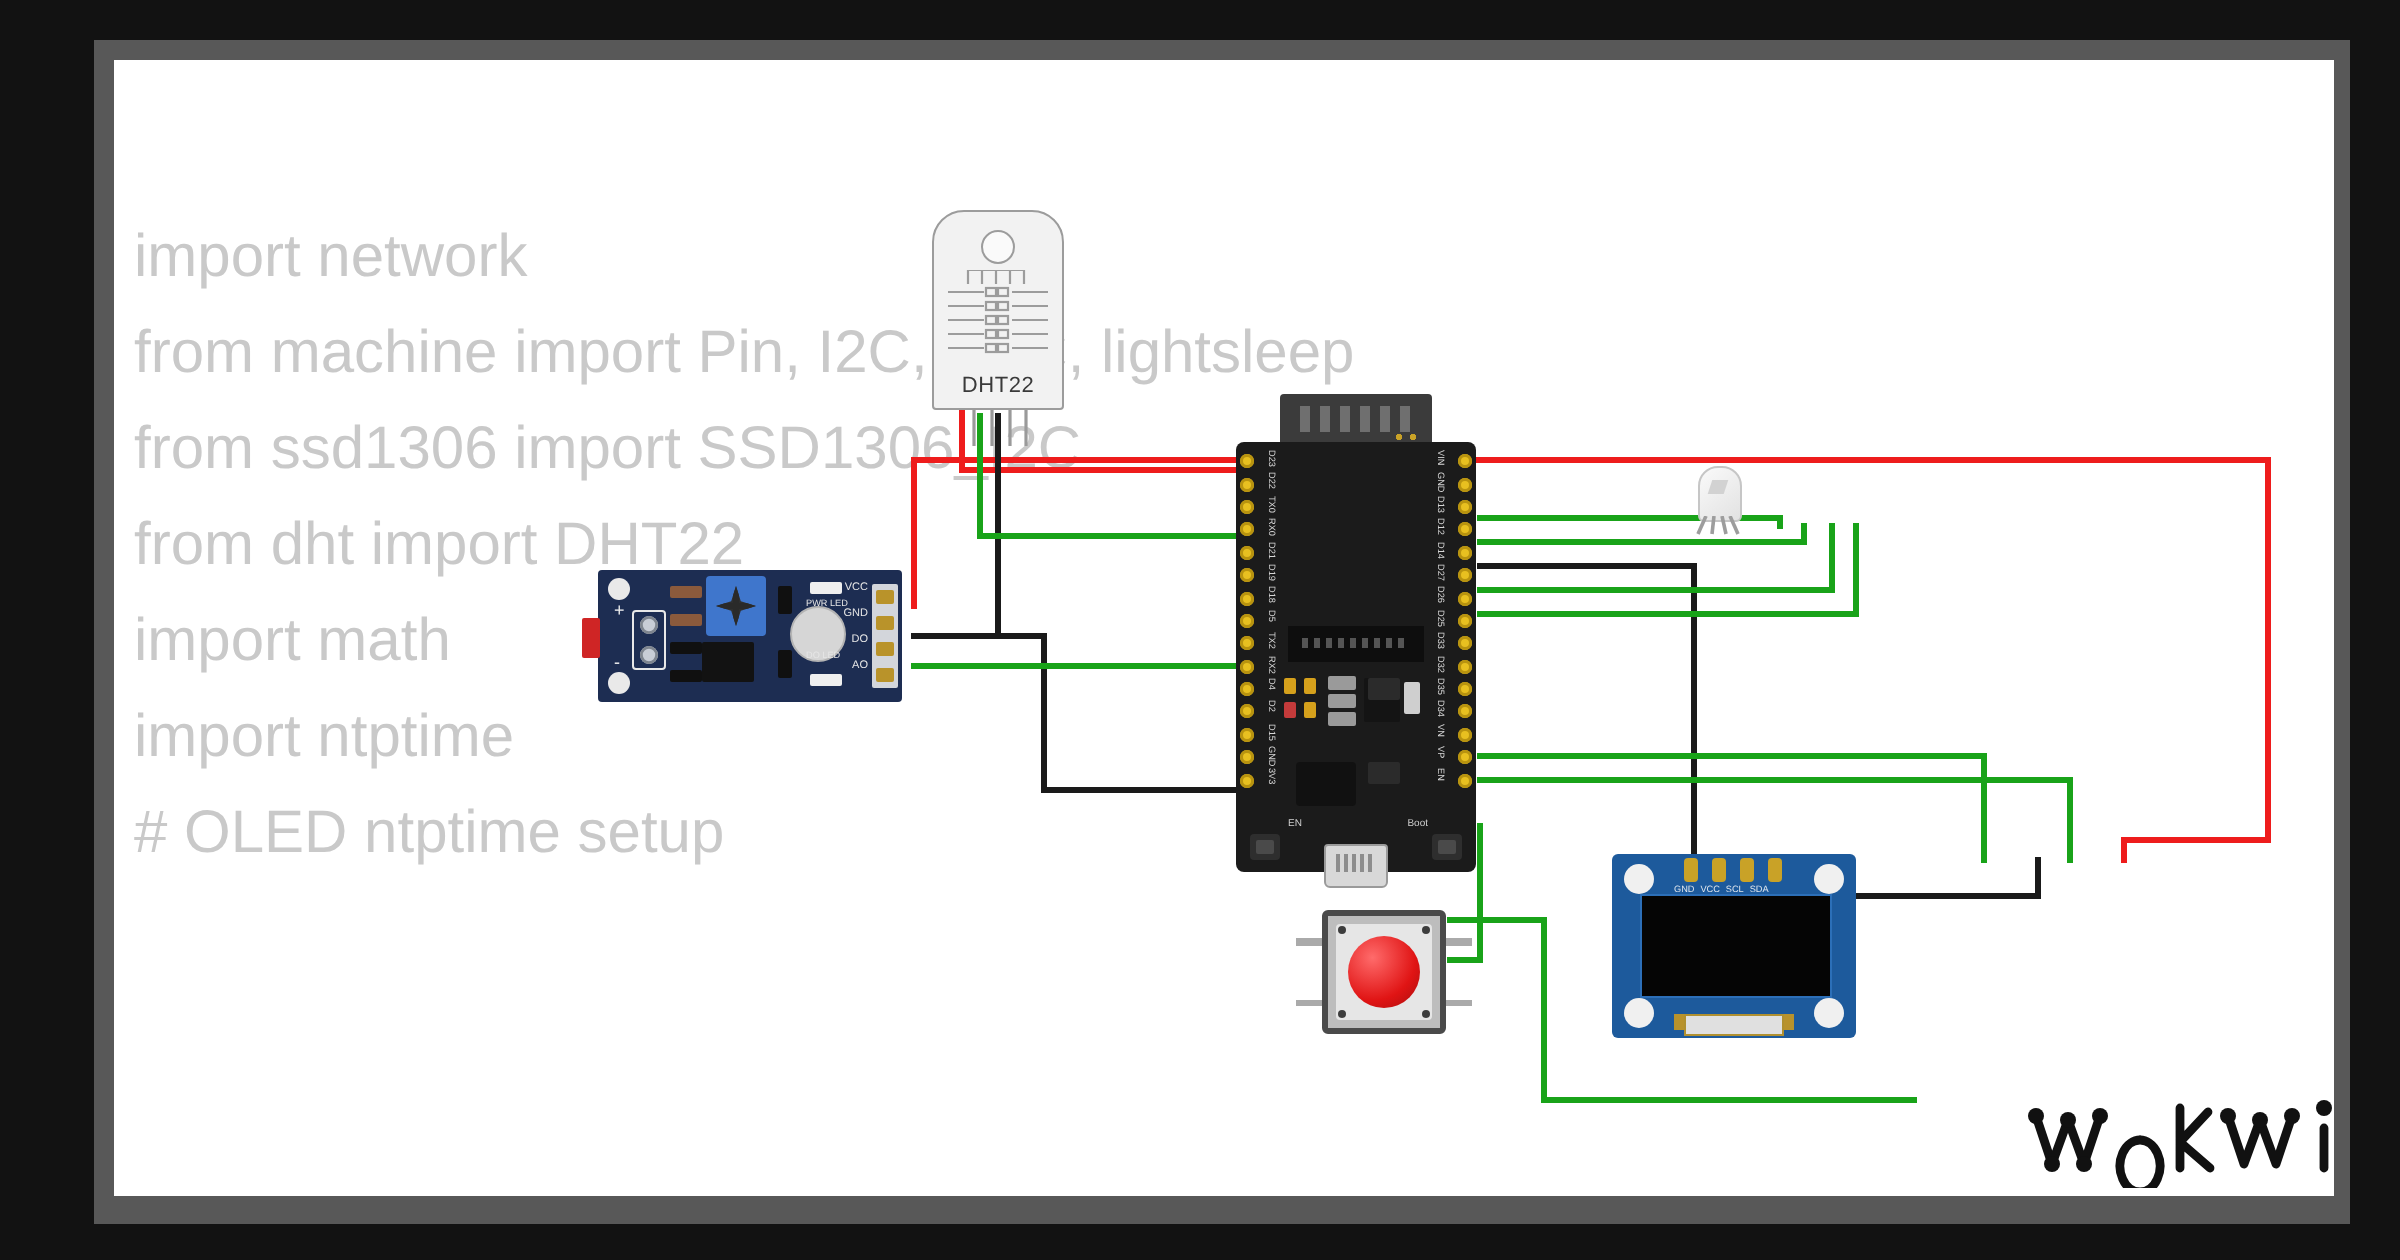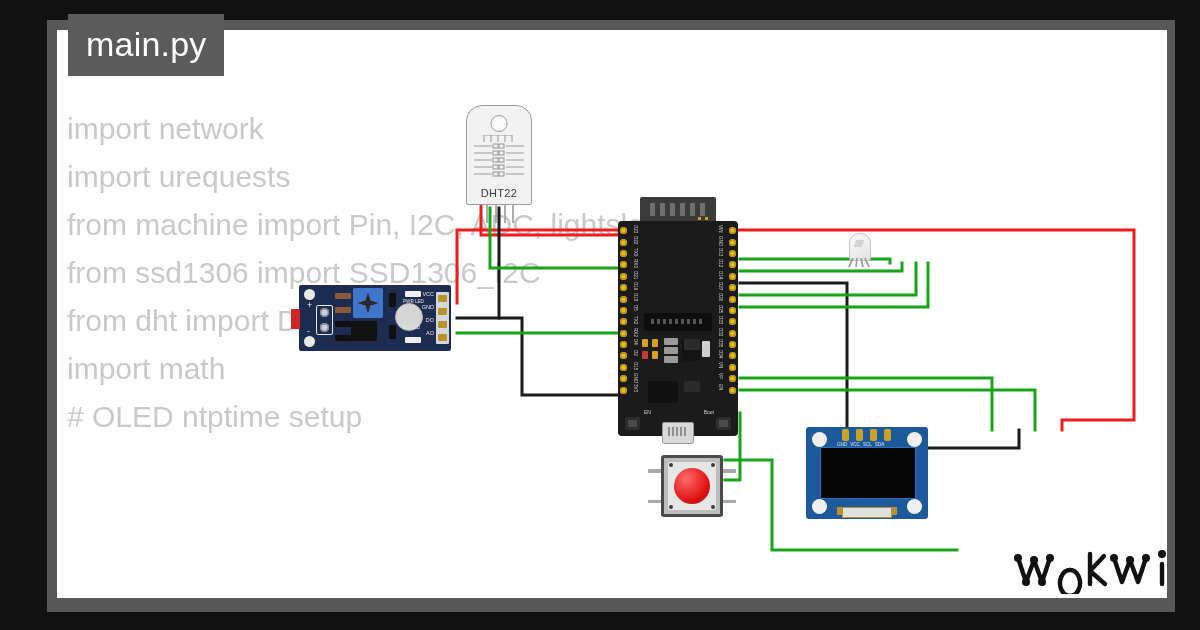--- a/index.html
+++ b/index.html
@@ -233,25 +233,25 @@
 <body>
 
 <div class="stage">
 
   <div class="shadow-slab"></div>
 
   <div class="canvas">
 
     <div class="code">
       <div class="ln">import network</div>
-      <div class="ln">import urequests</div>
       <div class="ln">from machine import Pin, I2C, ADC, lightsleep</div>
       <div class="ln">from ssd1306 import SSD1306_I2C</div>
       <div class="ln">from dht import DHT22</div>
       <div class="ln">import math</div>
+      <div class="ln">import ntptime</div>
       <div class="ln blank"></div>
       <div class="ln"># OLED ntptime setup</div>
     </div>
 
     <svg class="wires" viewBox="0 0 1110 568">
       <g fill="none" stroke-width="3" stroke-linecap="square" stroke-linejoin="miter">
 
         <path d="M400 273 L400 200 L1077 200 L1077 390 L1005 390 L1005 400" stroke="#ee1c1c"></path>
 
         <path d="M424 175 L424 205 L563 205" stroke="#ee1c1c"></path>
@@ -560,15 +560,14 @@
           <circle cx="30" cy="36" r="4"></circle>
         <circle cx="102" cy="12" r="4"></circle>
           <circle cx="118" cy="14" r="4"></circle>
           <circle cx="134" cy="12" r="4"></circle>
         <circle cx="150" cy="8" r="4"></circle>
       </g>
     </svg>
 
   </div>
 
-  <div class="file-tab">main.py</div>
 
 </div>
 
 </body></html>

